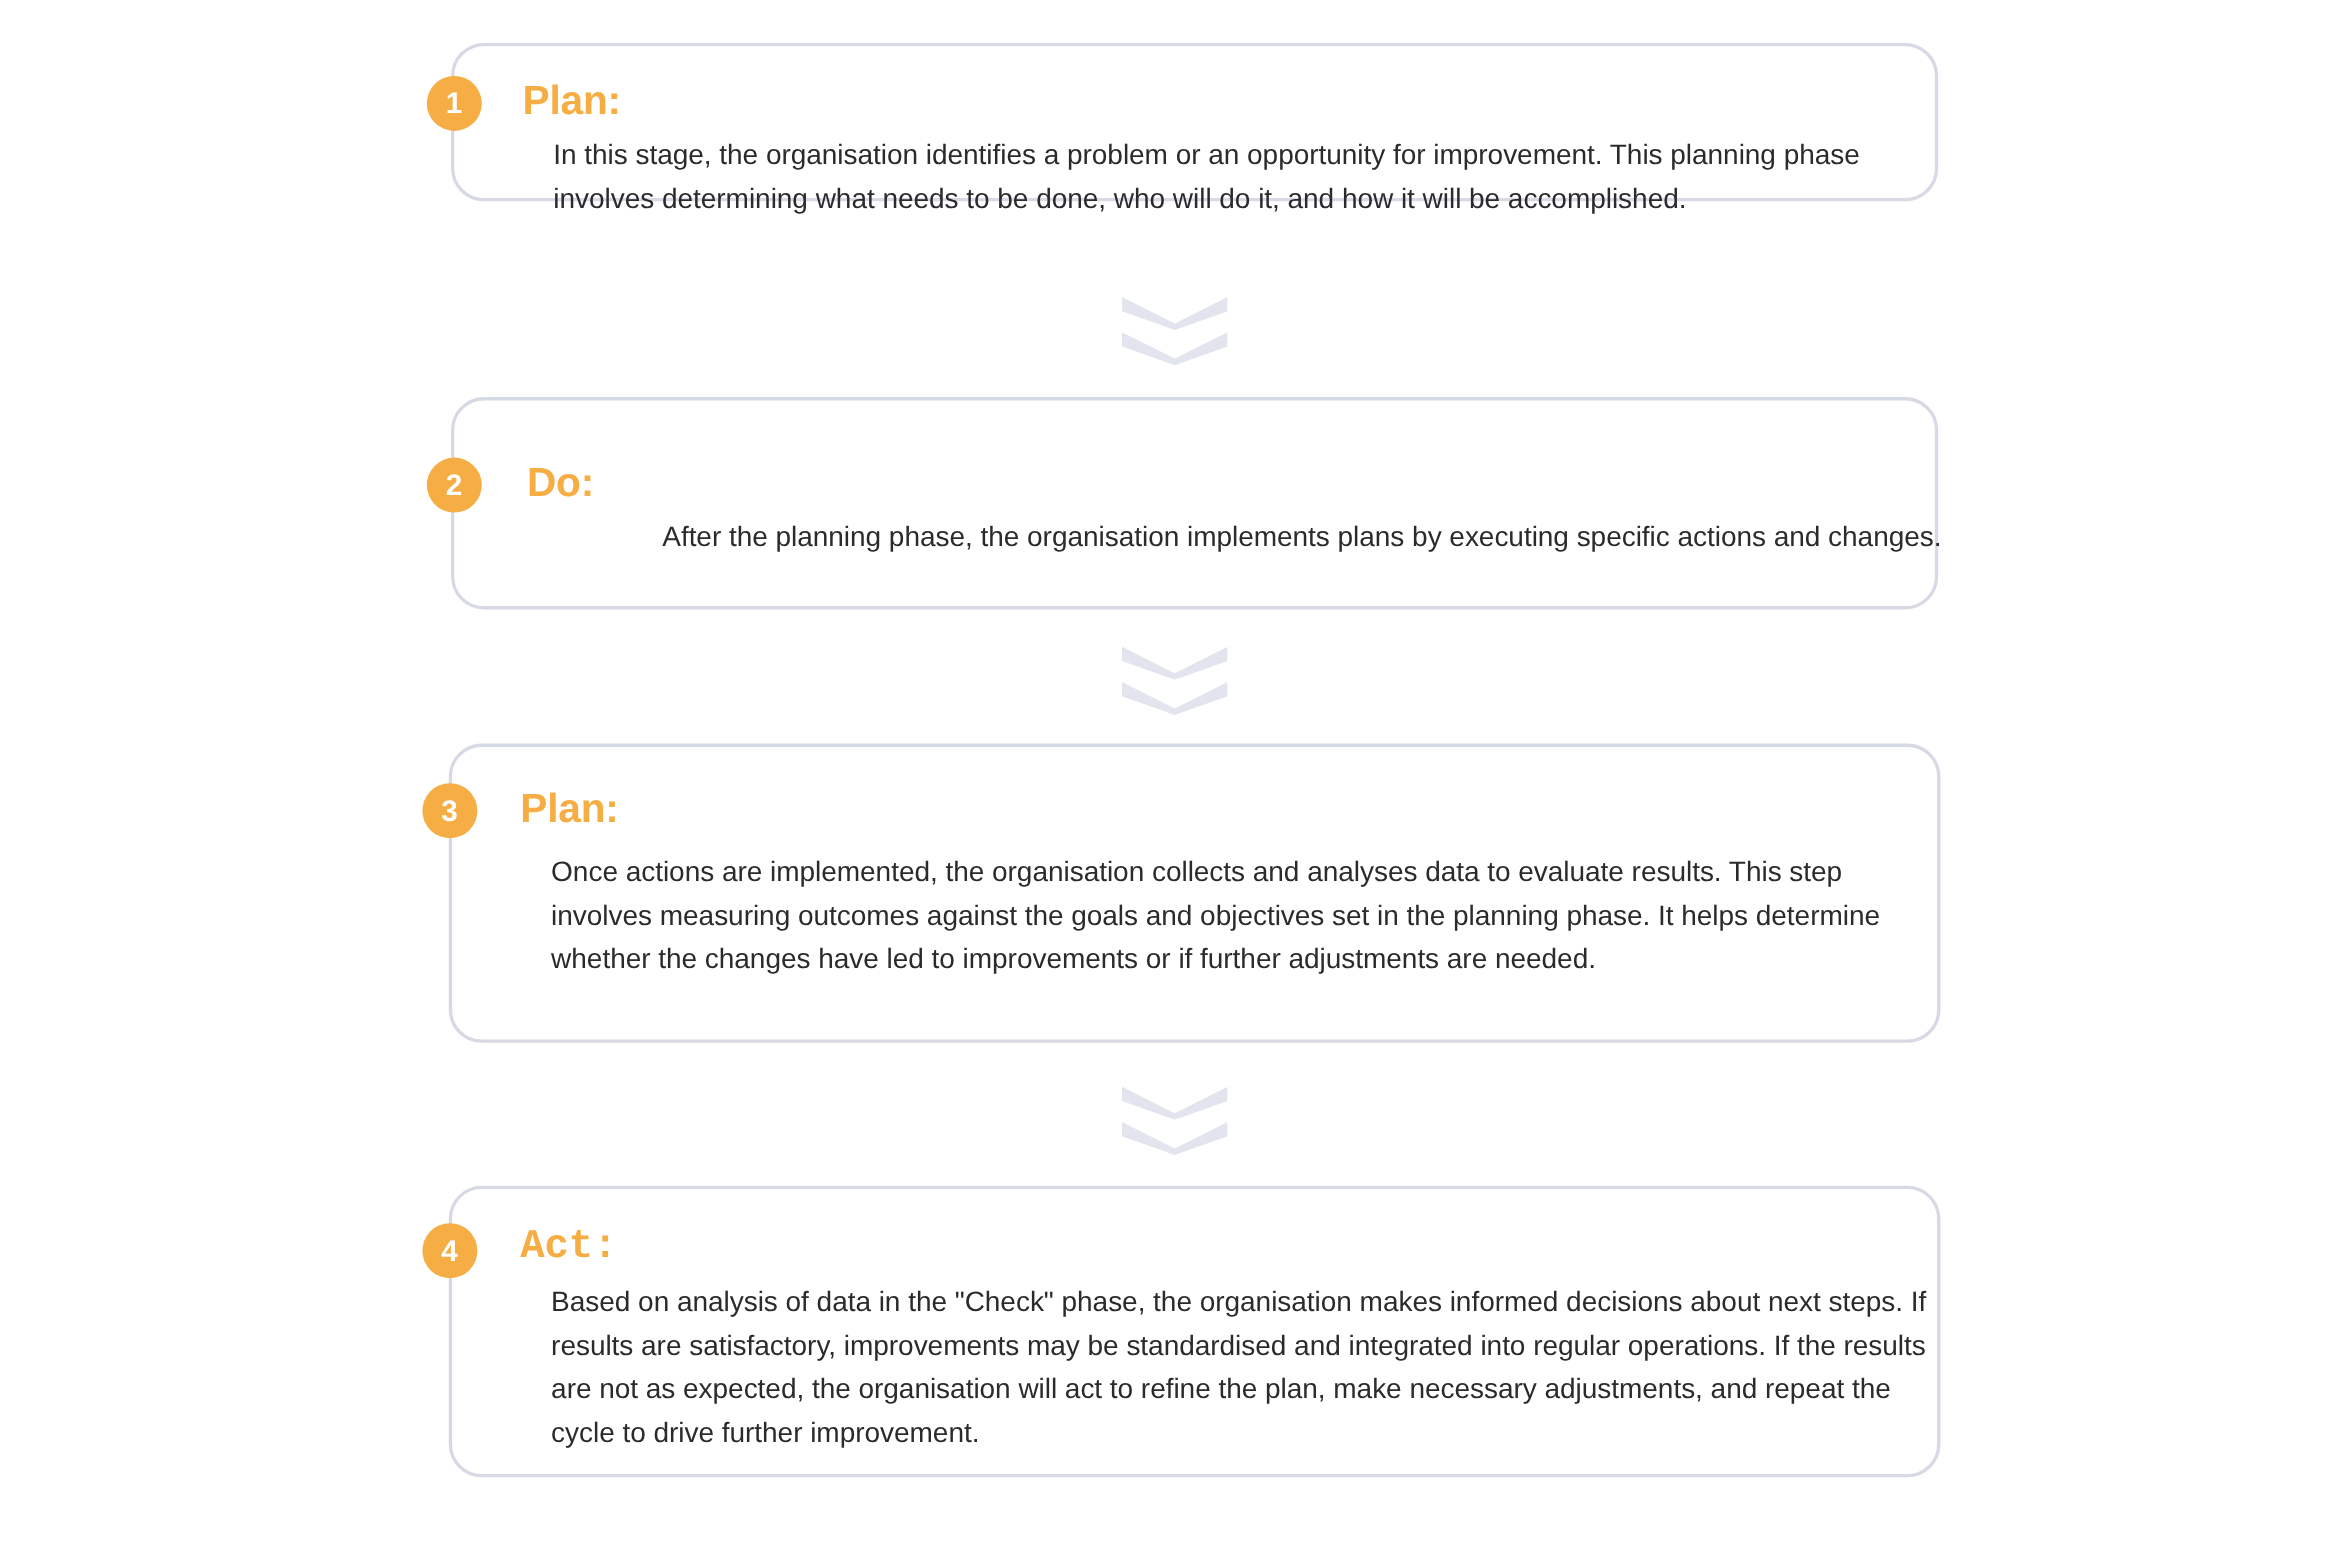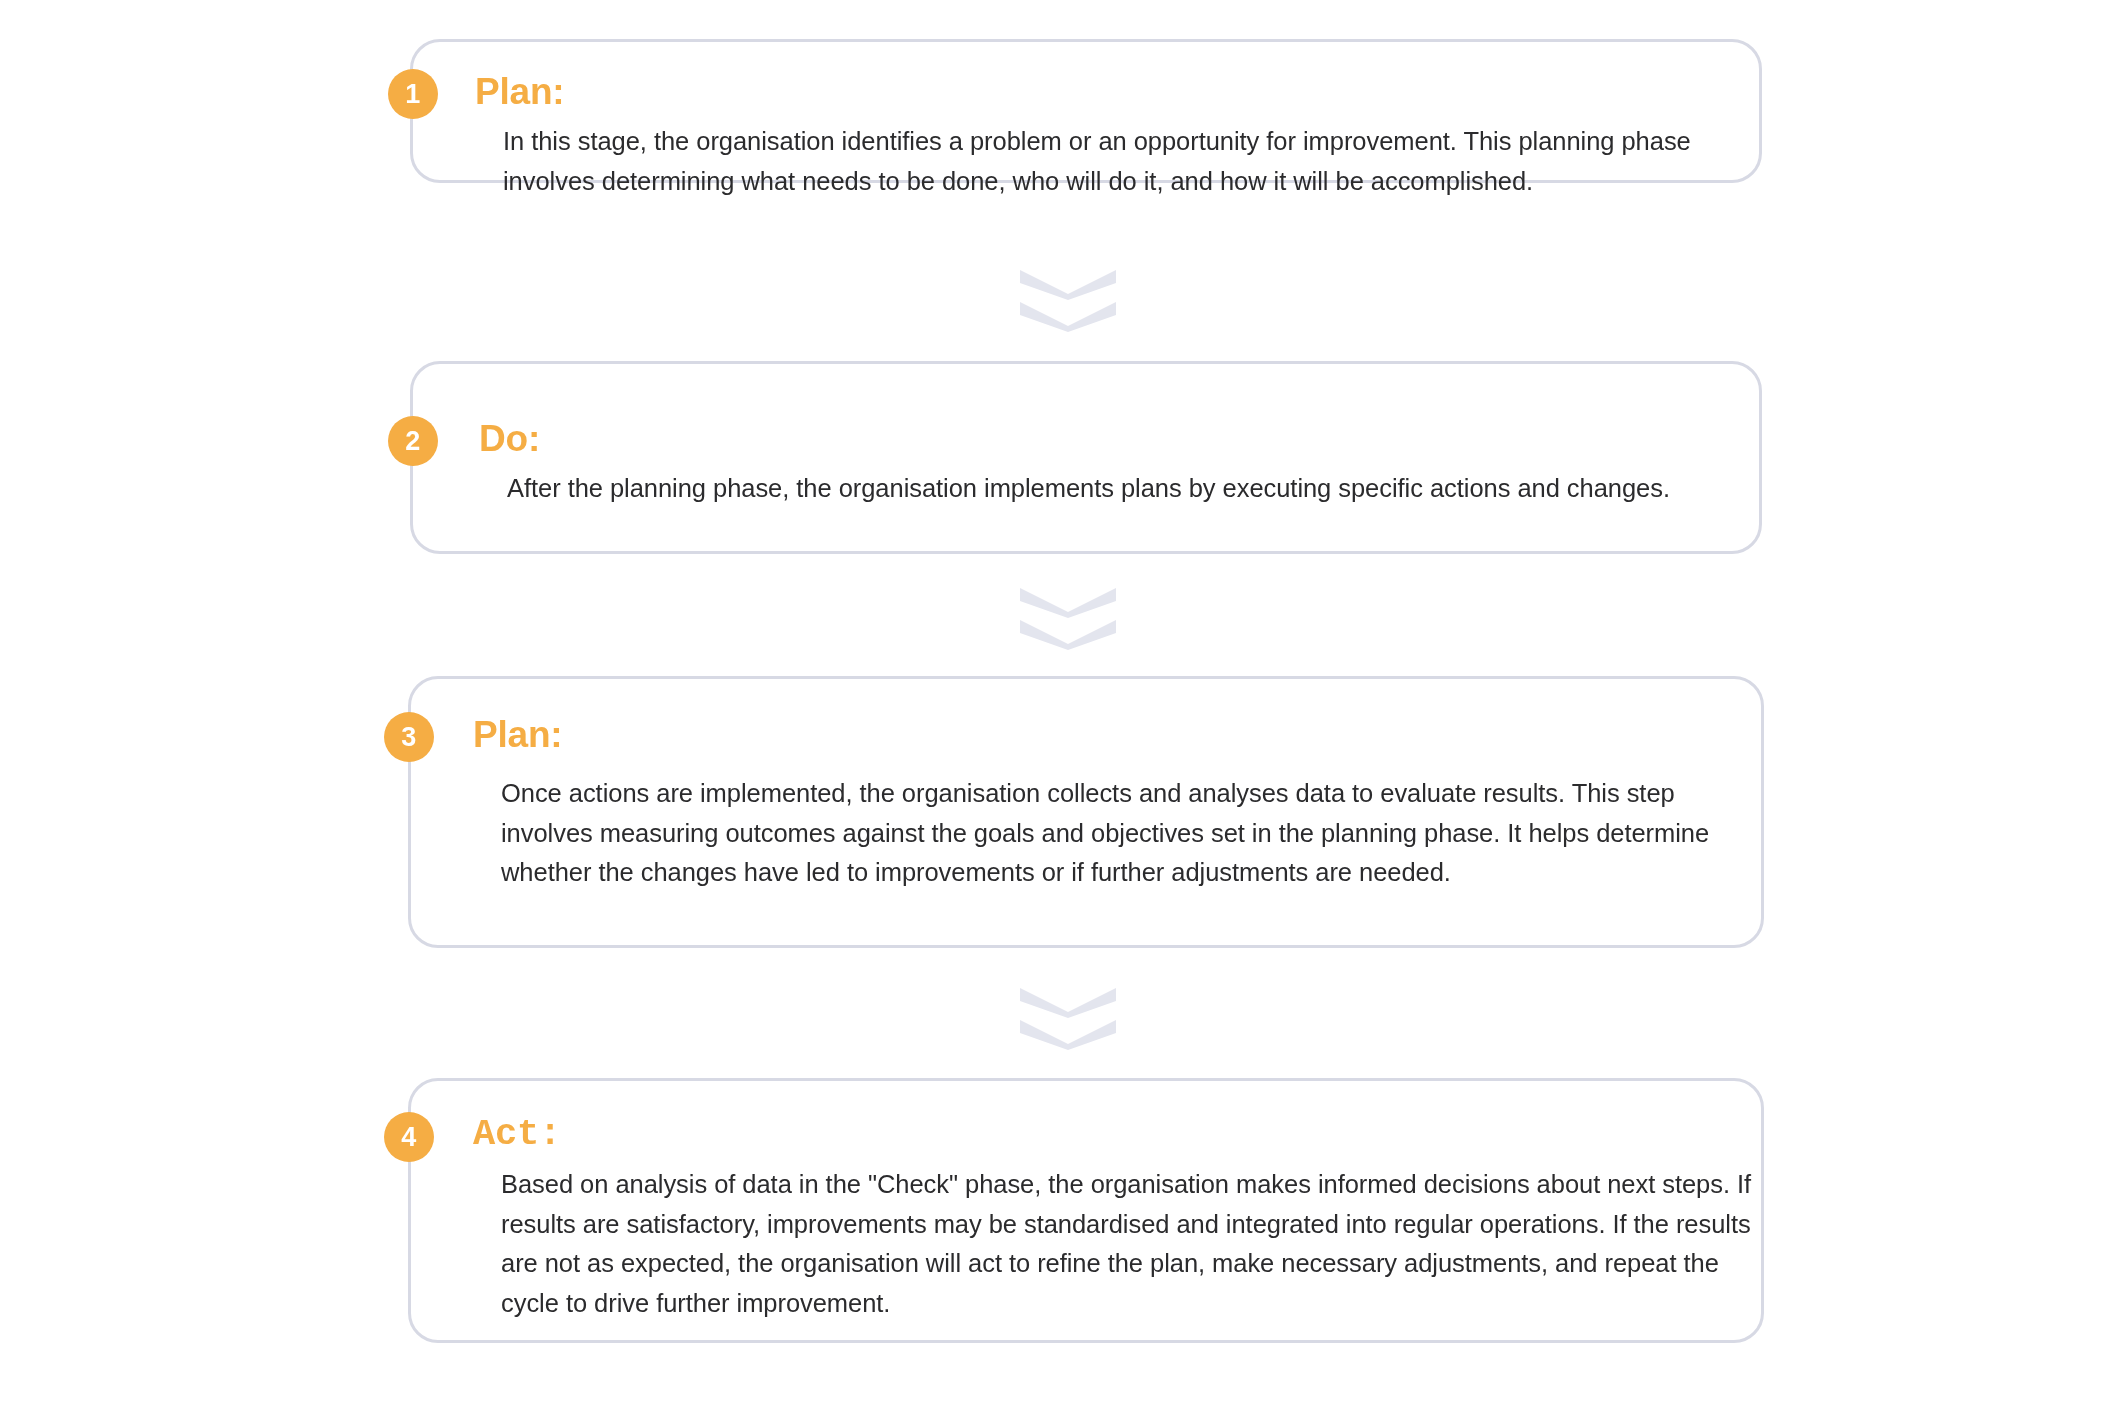--- a/index.html
+++ b/index.html
@@ -115,21 +115,21 @@
       <svg width="96" height="30" viewBox="0 0 96 30" xmlns="http://www.w3.org/2000/svg">
         <polygon points="0,0 48,24 96,0 96,13 48,30 0,13" fill="#e3e5ee"></polygon>
       </svg>
     </div>
   </div>
 
   <div class="card" style="left:410px; top:361px; width:1352px; height:193px;">
     <div class="card-inner">
       <div class="badge" style="left:-25px; top:52px;">2</div>
       <div class="card-heading" style="left:66px; top:56px;">Do:</div>
-      <div class="card-body" style="left:66px; top:105px; width:1258px;">After the planning phase, the organisation implements plans by executing specific actions and changes.</div>
+      <div class="card-body" style="left:66px; top:105px; width:1258px;text-align:right;">After the planning phase, the organisation implements plans by executing specific actions and changes.</div>
     </div>
   </div>
 
   <div class="chevrons" style="left:1020px; top:588px;">
     <div class="chev" style="top:0px;">
       <svg width="96" height="30" viewBox="0 0 96 30" xmlns="http://www.w3.org/2000/svg">
         <polygon points="0,0 48,24 96,0 96,13 48,30 0,13" fill="#e3e5ee"></polygon>
       </svg>
     </div>
     <div class="chev" style="top:32px;">

